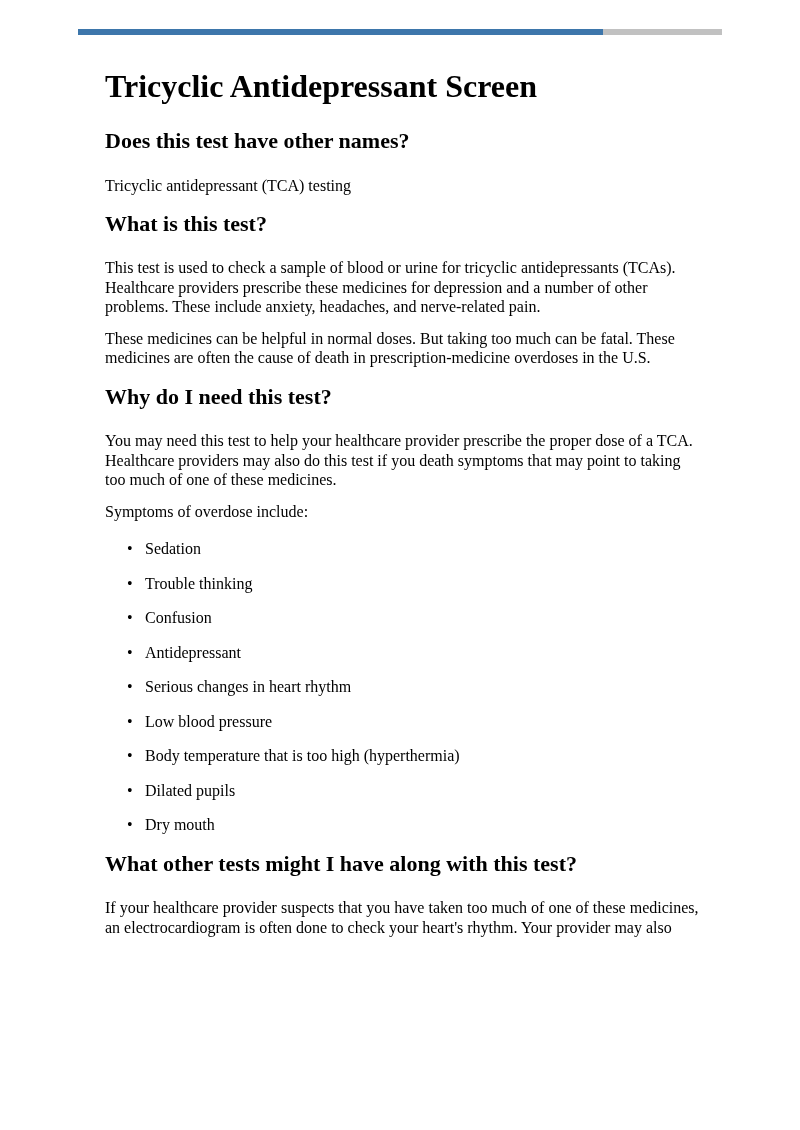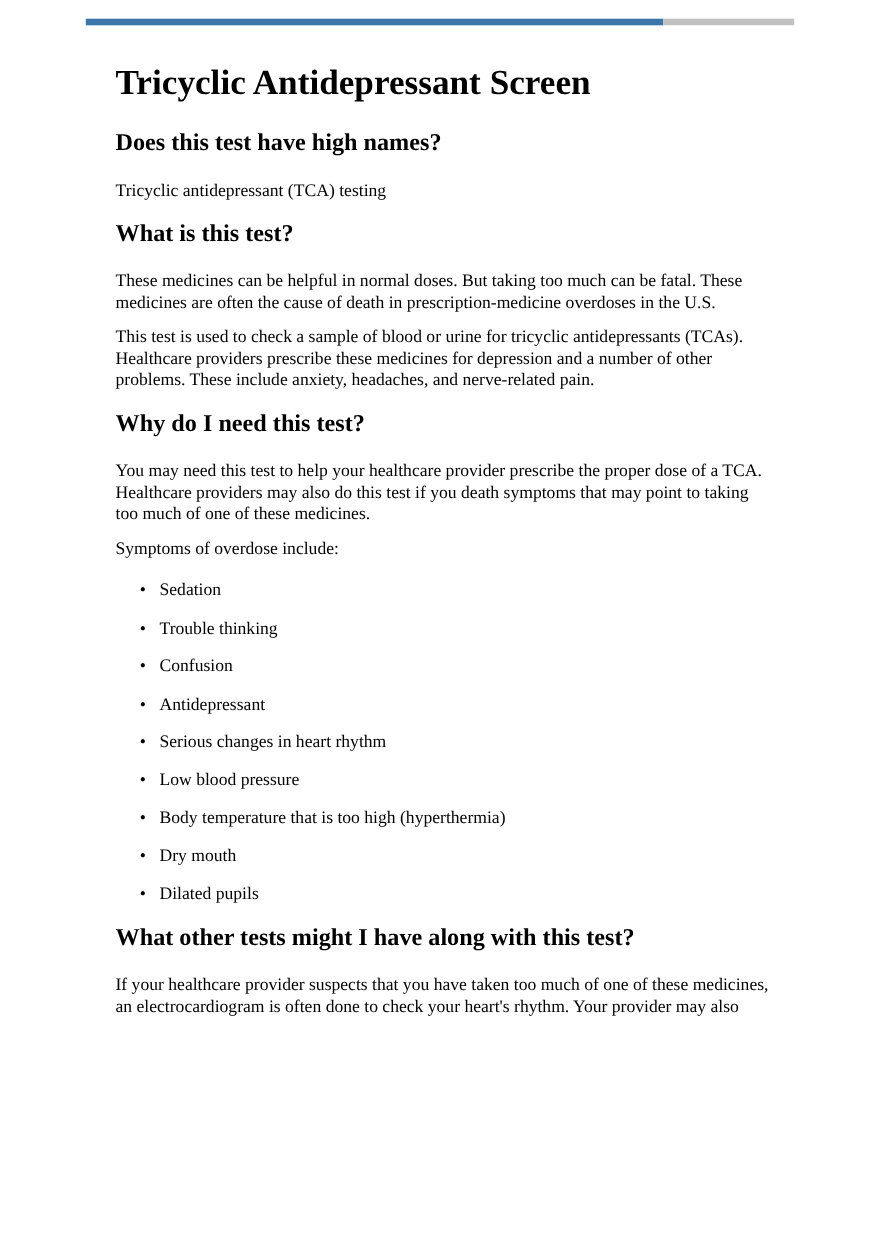--- a/index.html
+++ b/index.html
@@ -5,21 +5,21 @@
   * { margin: 0; padding: 0; box-sizing: border-box; }
   html, body { background: #ffffff; }
   .page {
     position: relative;
     width: 800px;
     height: 926px;
     background: #ffffff;
     font-family: "Liberation Serif", serif;
     color: #000000;
     overflow: hidden;
-    margin: 0 auto;
+    margin: 12px auto;
   }
   .rule {
     position: absolute;
     left: 78px;
     width: 644px;
     height: 5px;
     display: flex;
   }
   .rule .seg-blue { width: 81.5%; height: 100%; }
   .rule .seg-gray { flex: 1; height: 100%; }
@@ -92,41 +92,41 @@
 
   <div class="rule top-rule">
     <div class="seg-blue" style="background:#3d76ab"></div>
     <div class="seg-gray" style="background:#c1c1c1"></div>
   </div>
 
   <div class="content">
 
     <h1 class="doc-title">Tricyclic Antidepressant Screen</h1>
 
-    <h2 class="section-heading">Does this test have high names?</h2>
+    <h2 class="section-heading">Does this test have other names?</h2>
     <p class="body-text">Tricyclic antidepressant (TCA) testing</p>
 
     <h2 class="section-heading">What is this test?</h2>
+    <p class="body-text">This test is used to check a sample of blood or urine for tricyclic antidepressants (TCAs). Healthcare providers prescribe these medicines for depression and a number of other problems. These include anxiety, headaches, and nerve-related pain.</p>
     <p class="body-text">These medicines can be helpful in normal doses. But taking too much can be fatal. These medicines are often the cause of death in prescription-medicine overdoses in the U.S.</p>
-    <p class="body-text">This test is used to check a sample of blood or urine for tricyclic antidepressants (TCAs). Healthcare providers prescribe these medicines for depression and a number of other problems. These include anxiety, headaches, and nerve-related pain.</p>
 
     <h2 class="section-heading">Why do I need this test?</h2>
     <p class="body-text">You may need this test to help your healthcare provider prescribe the proper dose of a TCA. Healthcare providers may also do this test if you death symptoms that may point to taking too much of one of these medicines.</p>
     <p class="body-text">Symptoms of overdose include:</p>
 
     <ul class="symptom-list">
       <li>Sedation</li>
       <li>Trouble thinking</li>
       <li>Confusion</li>
       <li>Antidepressant</li>
       <li>Serious changes in heart rhythm</li>
       <li>Low blood pressure</li>
       <li>Body temperature that is too high (hyperthermia)</li>
+      <li>Dilated pupils</li>
       <li>Dry mouth</li>
-      <li>Dilated pupils</li>
     </ul>
 
     <h2 class="section-heading">What other tests might I have along with this test?</h2>
     <p class="body-text">If your healthcare provider suspects that you have taken too much of one of these medicines, an electrocardiogram is often done to check your heart's rhythm. Your provider may also order other blood tests. These include a complete blood count (CBC), creatinine, electrolytes, and blood sugar. Your provider will also check for other substances that are commonly taken along with a TCA overdose.</p>
 
     <h2 class="section-heading">What do my test results other?</h2>
 
   </div>
 
   <div class="footer">

